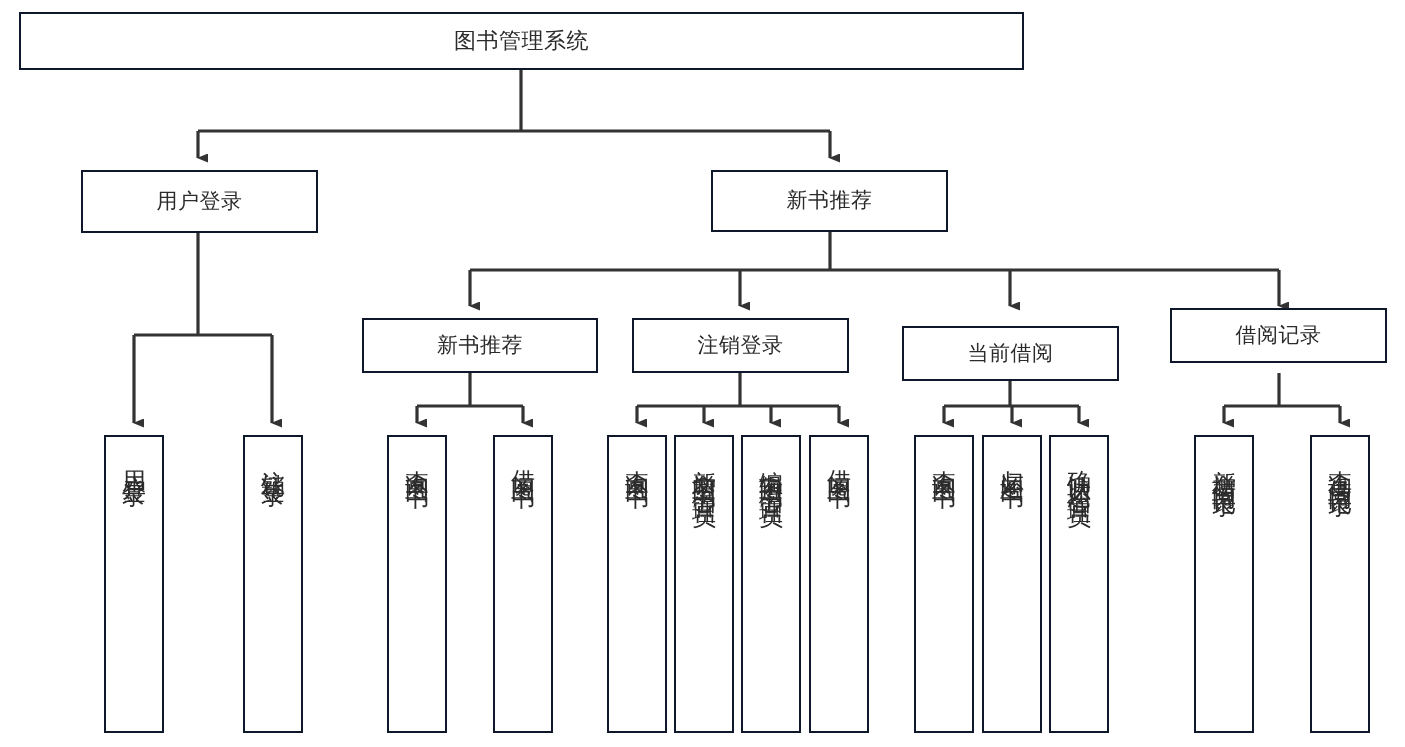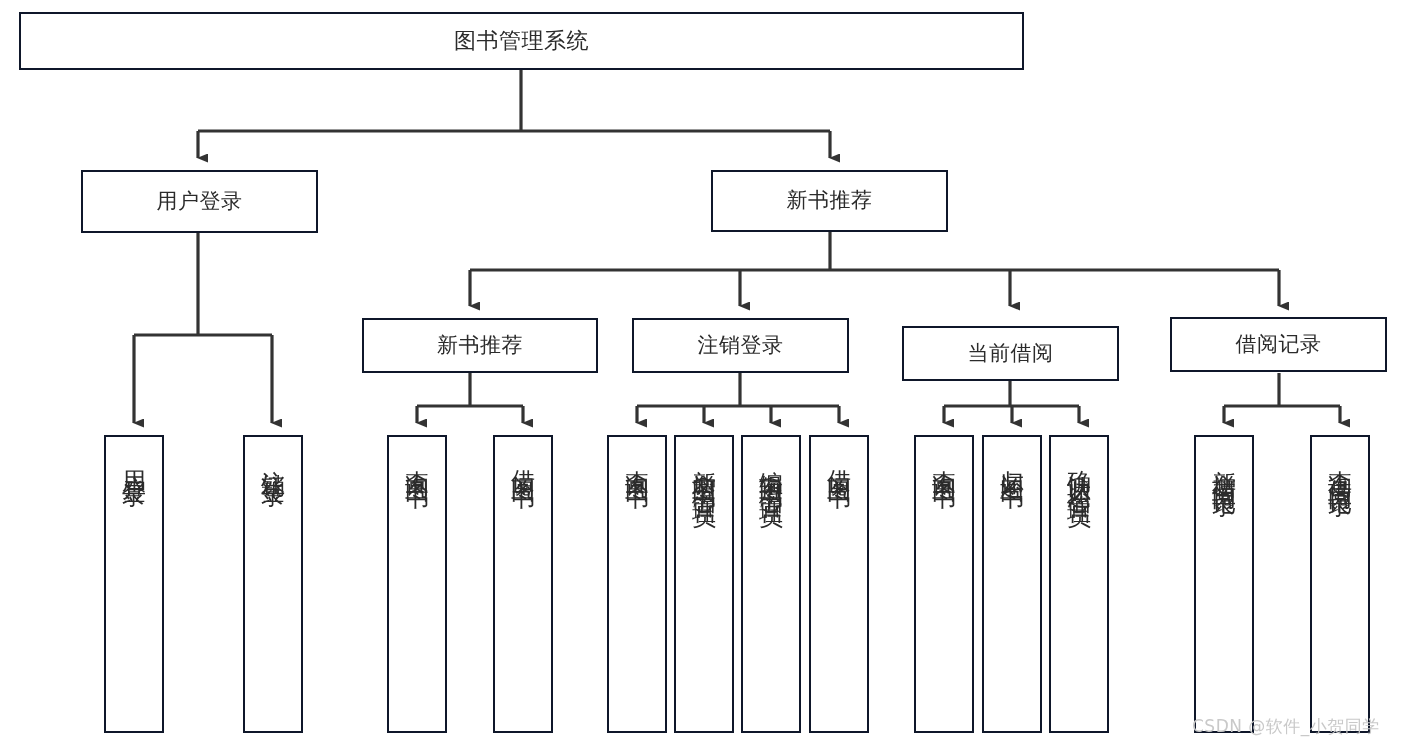--- a/index.html
+++ b/index.html
@@ -130,21 +130,21 @@
   </div>
 
   <div class="node h-node" style="left:632px;top:318px;width:217px;height:55px;">
     <span class="label">注销登录</span>
   </div>
 
   <div class="node h-node" style="left:902px;top:326px;width:217px;height:55px;">
     <span class="label">当前借阅</span>
   </div>
 
-  <div class="node h-node" style="left:1170px;top:317px;width:217px;height:55px;">
+  <div class="node h-node" style="left:1170px;top:308px;width:217px;height:55px;">
     <span class="label">借阅记录</span>
   </div>
 
   <div class="node v-node" style="left:104px;top:435px;width:60px;height:298px;">
     <span class="label">用户登录</span>
   </div>
   <div class="node v-node" style="left:243px;top:435px;width:60px;height:298px;">
     <span class="label">注销登录</span>
   </div>
 
@@ -178,15 +178,14 @@
     <span class="label">确认归还（管理员）</span>
   </div>
 
   <div class="node v-node" style="left:1194px;top:435px;width:60px;height:298px;">
     <span class="label">新增借阅记录</span>
   </div>
   <div class="node v-node" style="left:1310px;top:435px;width:60px;height:298px;">
     <span class="label">查询借阅记录</span>
   </div>
 
-  <div class="watermark" style="left:1192px;top:715px;">CSDN @软件_小贺同学</div>
 
 </div>
 
 </body></html>

